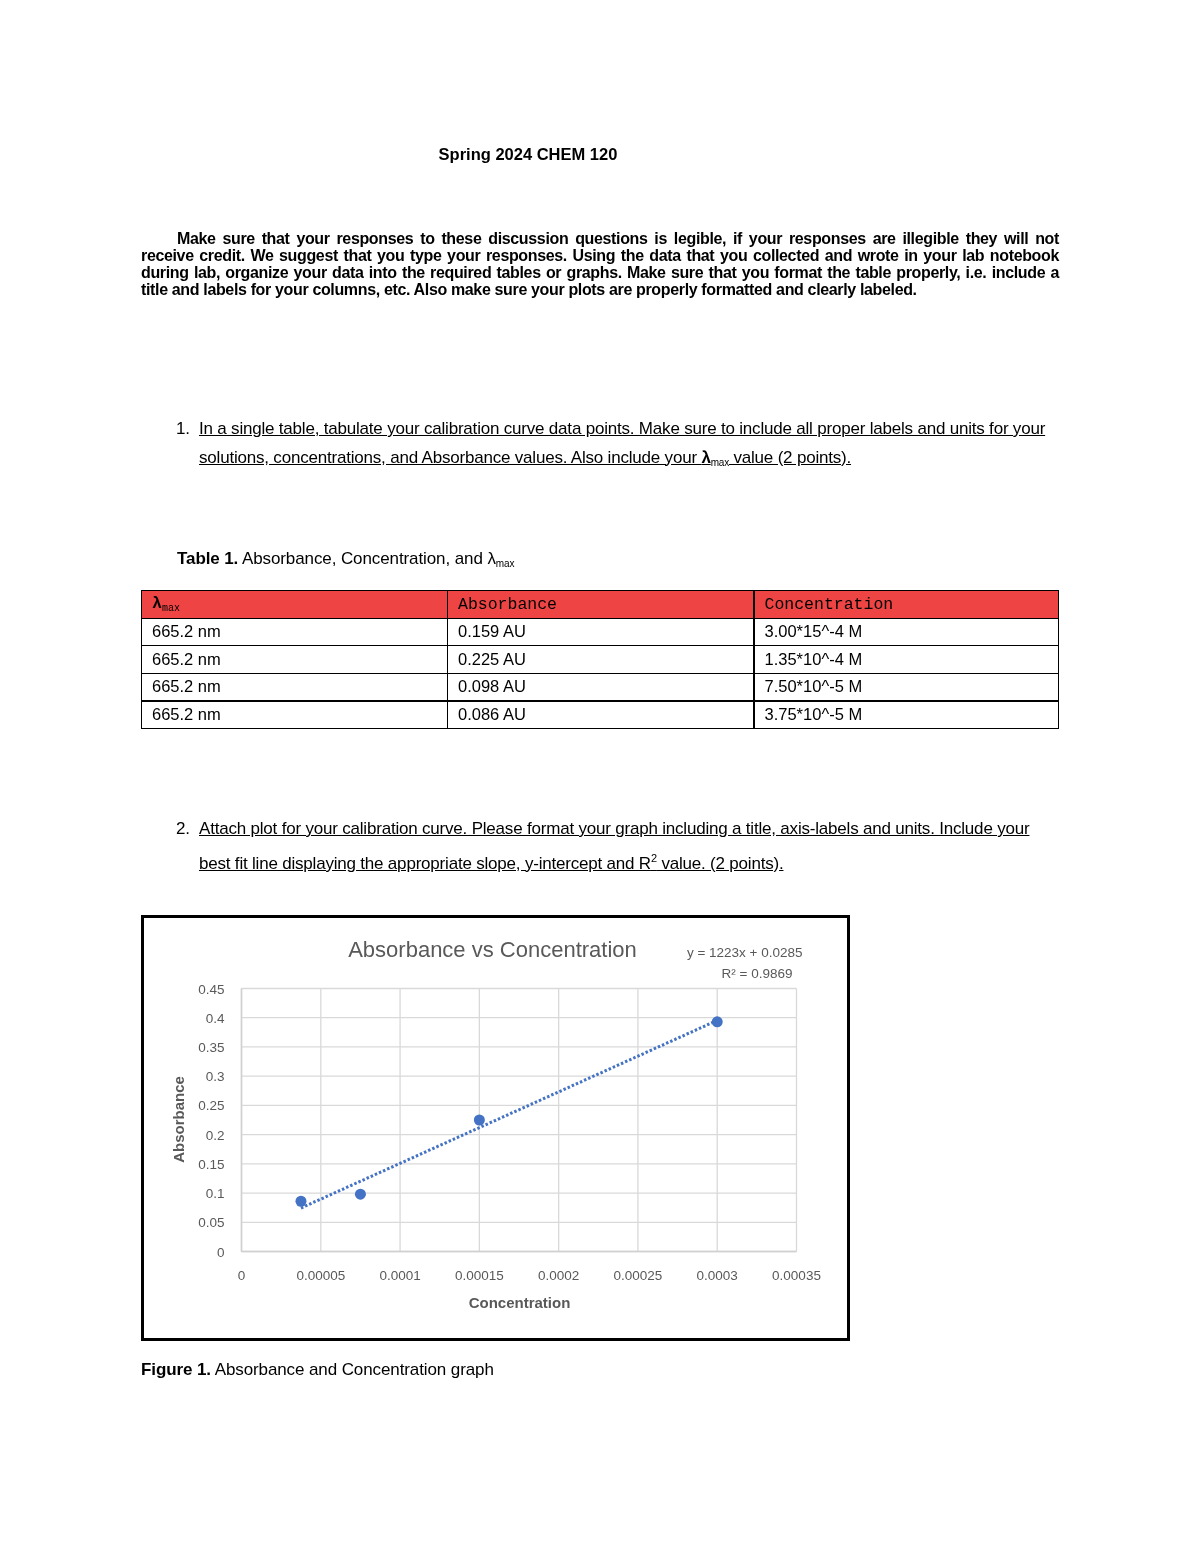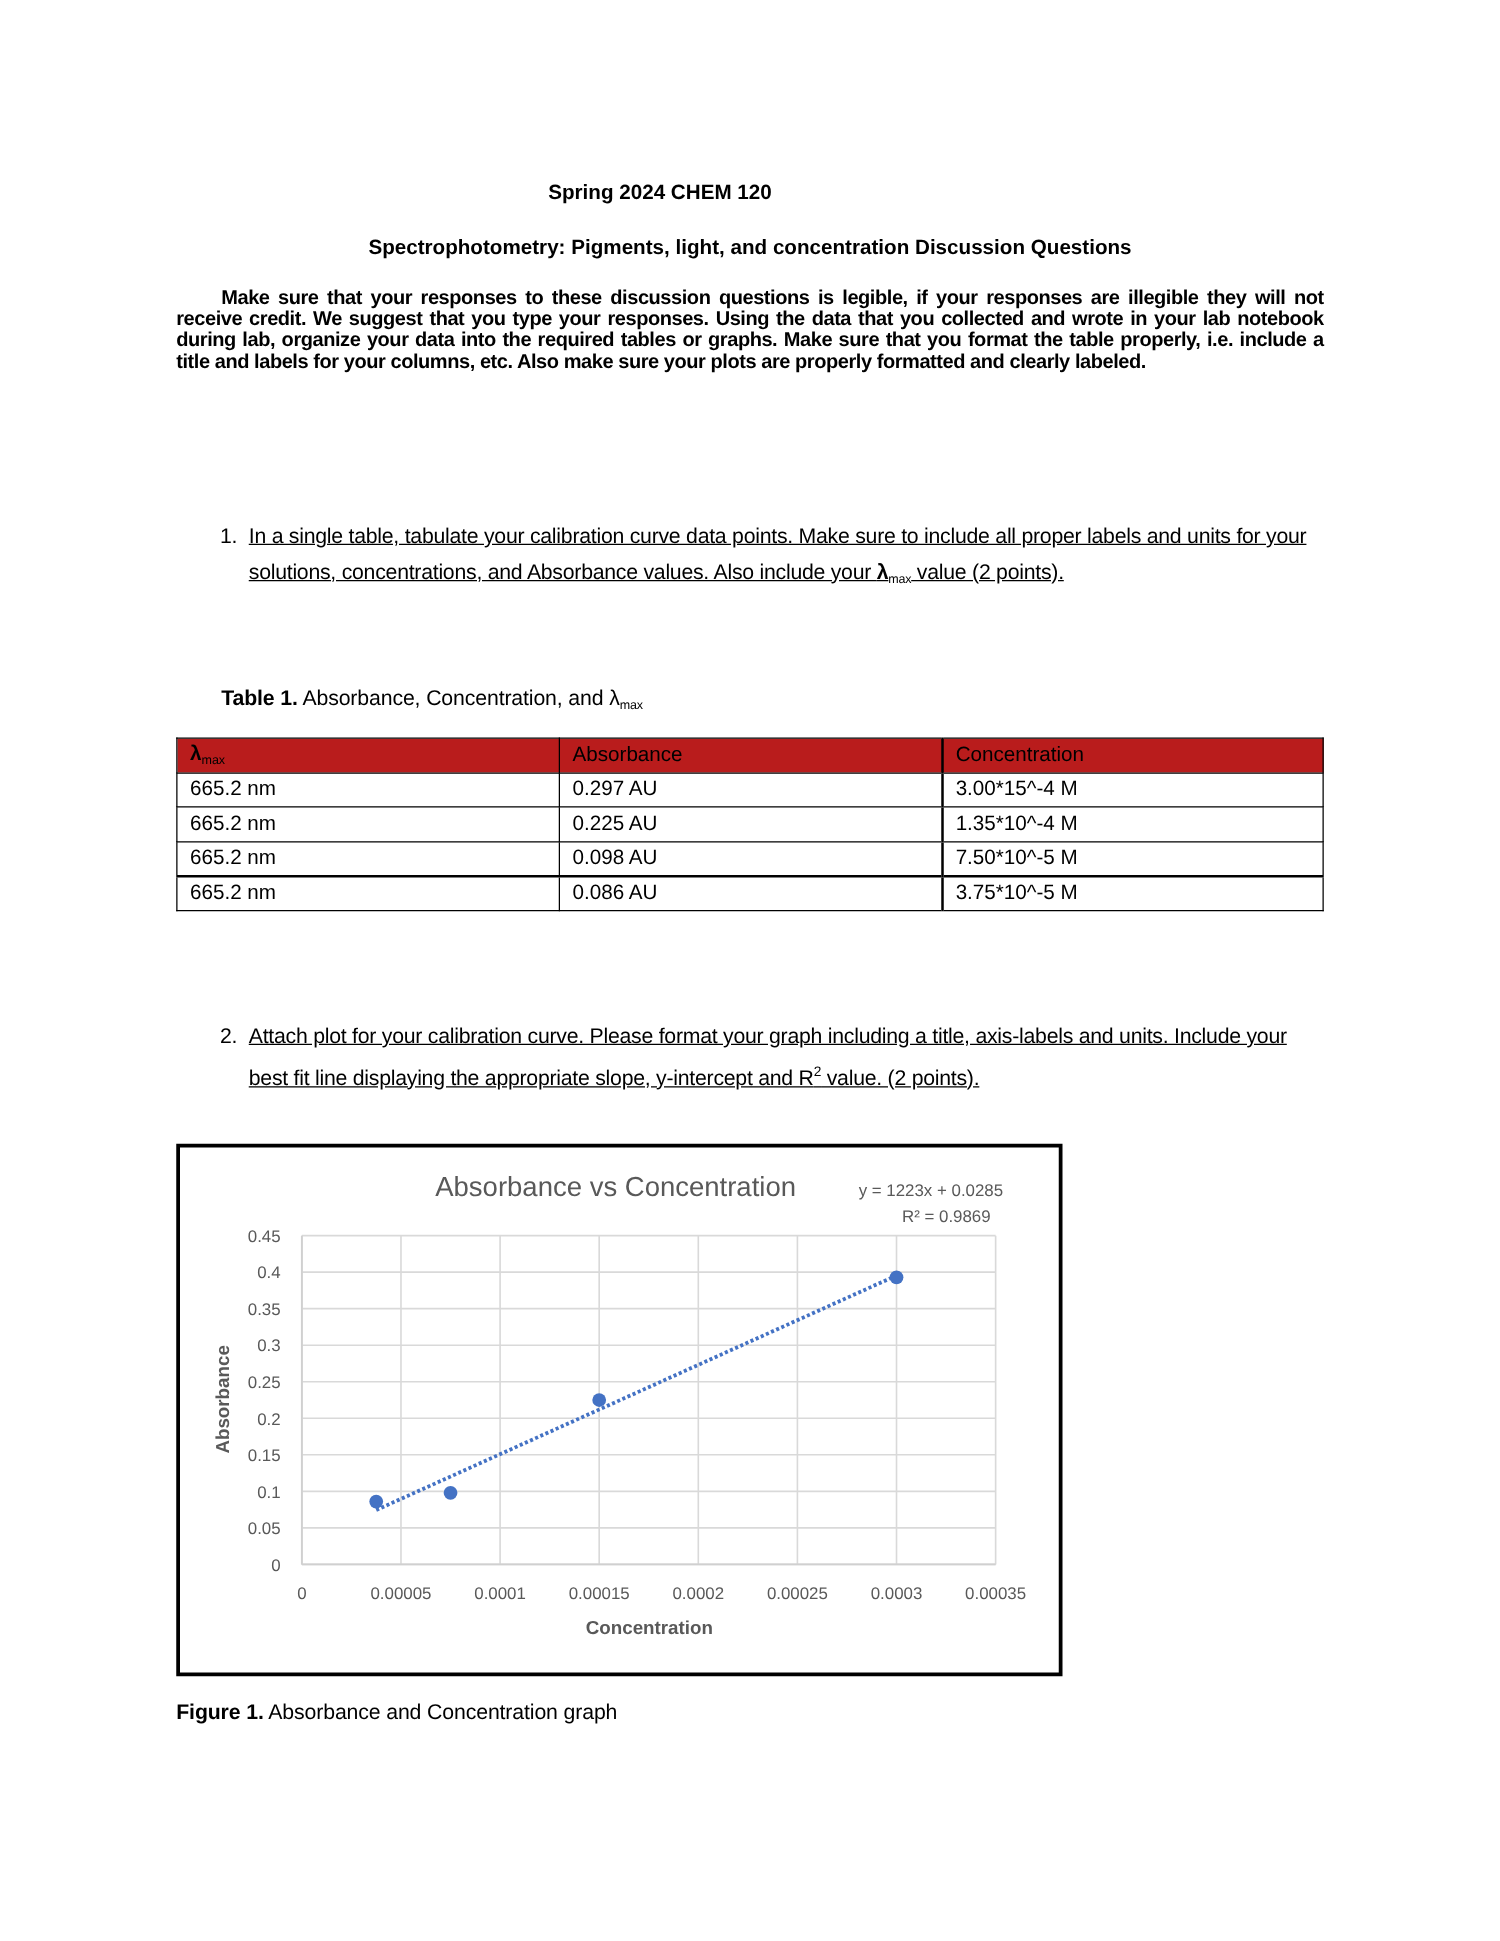--- a/index.html
+++ b/index.html
@@ -39,39 +39,38 @@
     .caption b { font-weight: bold; }
 
     table.data {
       position: absolute; left: 141px; top: 590px; width: 918px;
       border-collapse: collapse; font-size: 16.5px;
     }
     table.data td, table.data th {
       border: 1.5px solid #000; height: 27.5px; padding: 0 0 0 10px;
       text-align: left; font-weight: normal; vertical-align: middle;
     }
-    table.data th { background: #b91c1c; }
+    table.data th { background: #ef4444; font-family: Liberation Mono, monospace; }
     table.data tr.thick-top td { border-top: 2.5px solid #000; }
     table.data td.col-lambda, table.data th.col-lambda { width: 306px; }
     table.data td.col-abs, table.data th.col-abs { width: 306px; }
     table.data .col-conc { border-left: 2.5px solid #000; }
 
     .chart-box {
       position: absolute; left: 141px; top: 915px; width: 709px; height: 426px;
       border: 3.5px solid #000; background: #fff;
     }
     .chart-svg { position: absolute; left: 0; top: 0; }
   </style>
 </head>
 <body>
 
 <div class="page">
 
   <div class="course-title">Spring 2024 CHEM 120</div>
-  <div class="doc-title">Spectrophotometry: Pigments, light, and concentration Discussion Questions</div>
 
   <div class="intro"><span class="indent"></span><span>Make sure that your responses to these discussion questions is legible, if your responses are illegible they will not receive credit. We suggest that you type your responses. Using the data that you collected and wrote in your lab notebook during lab, organize your data into the required tables or graphs. Make sure that you format the table properly, i.e. include a title and labels for your columns, etc. Also make sure your plots are properly formatted and clearly labeled.</span></div>
 
   <div class="question" style="top:415px;">
     <span class="num">1.</span>
     <div class="qtext"><span>In a single table, tabulate your calibration curve data points. Make sure to include all proper labels and units for your solutions, concentrations, and Absorbance values. Also include your </span><span style="font-weight:bold">λ</span><span class="sub">max</span><span> value (2 points).</span></div>
   </div>
 
   <div class="caption" style="top:549px;margin-left:36px;"><b>Table 1.</b><span> Absorbance, Concentration, and λ</span><span class="sub">max</span></div>
 
@@ -79,21 +78,21 @@
     <thead>
       <tr>
         <th class="col-lambda"><span style="font-weight:bold">λ</span><span class="sub">max</span></th>
         <th class="col-abs">Absorbance</th>
         <th class="col-conc">Concentration</th>
       </tr>
     </thead>
     <tbody>
       <tr>
         <td class="col-lambda">665.2 nm</td>
-        <td class="col-abs">0.297 AU</td>
+        <td class="col-abs">0.159 AU</td>
         <td class="col-conc">3.00*15^-4 M</td>
       </tr>
       <tr>
         <td class="col-lambda">665.2 nm</td>
         <td class="col-abs">0.225 AU</td>
         <td class="col-conc">1.35*10^-4 M</td>
       </tr>
       <tr>
         <td class="col-lambda">665.2 nm</td>
         <td class="col-abs">0.098 AU</td>

